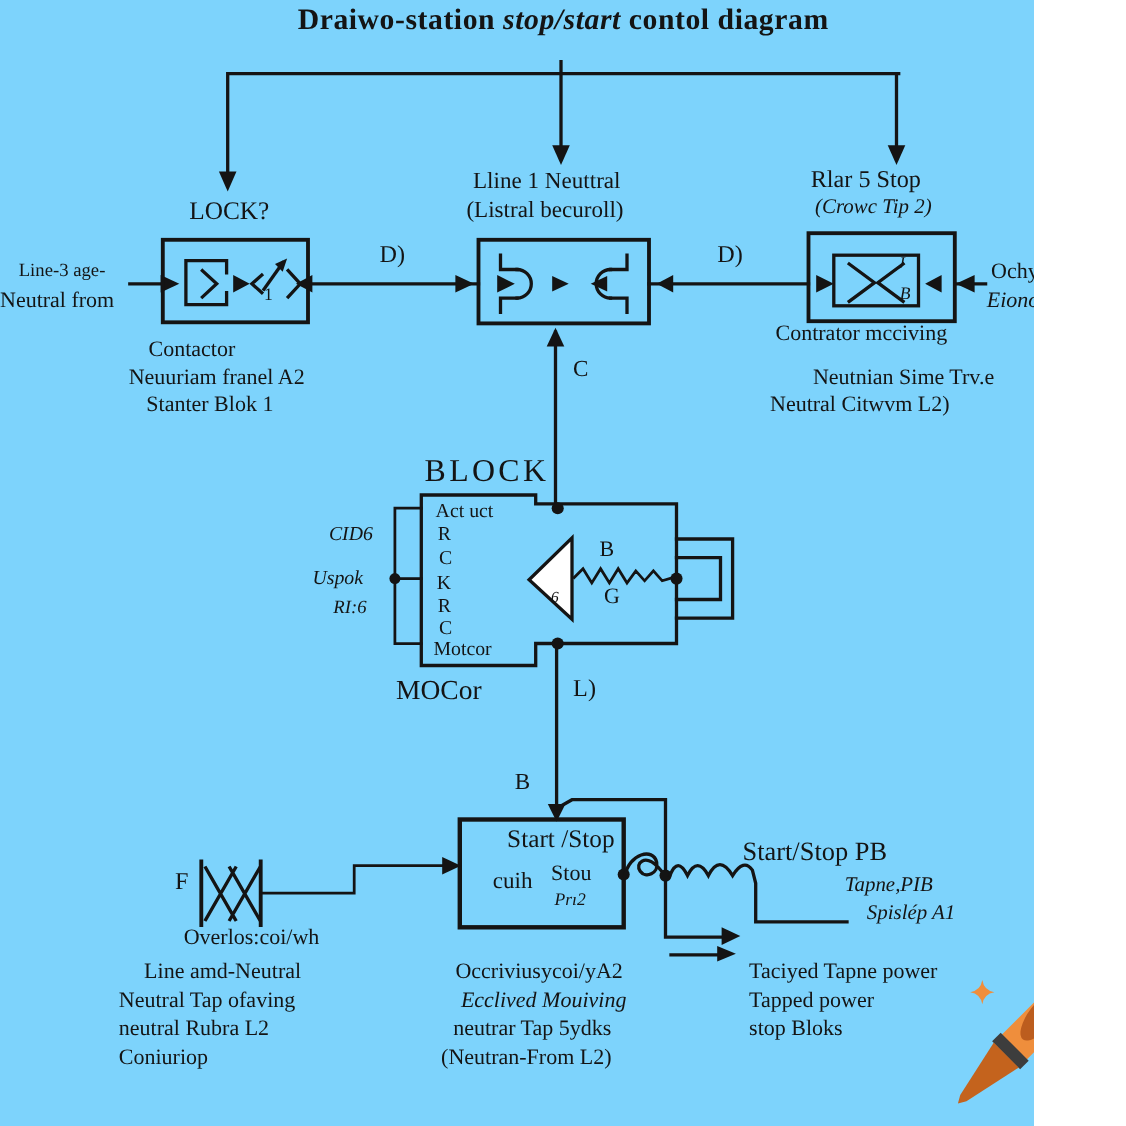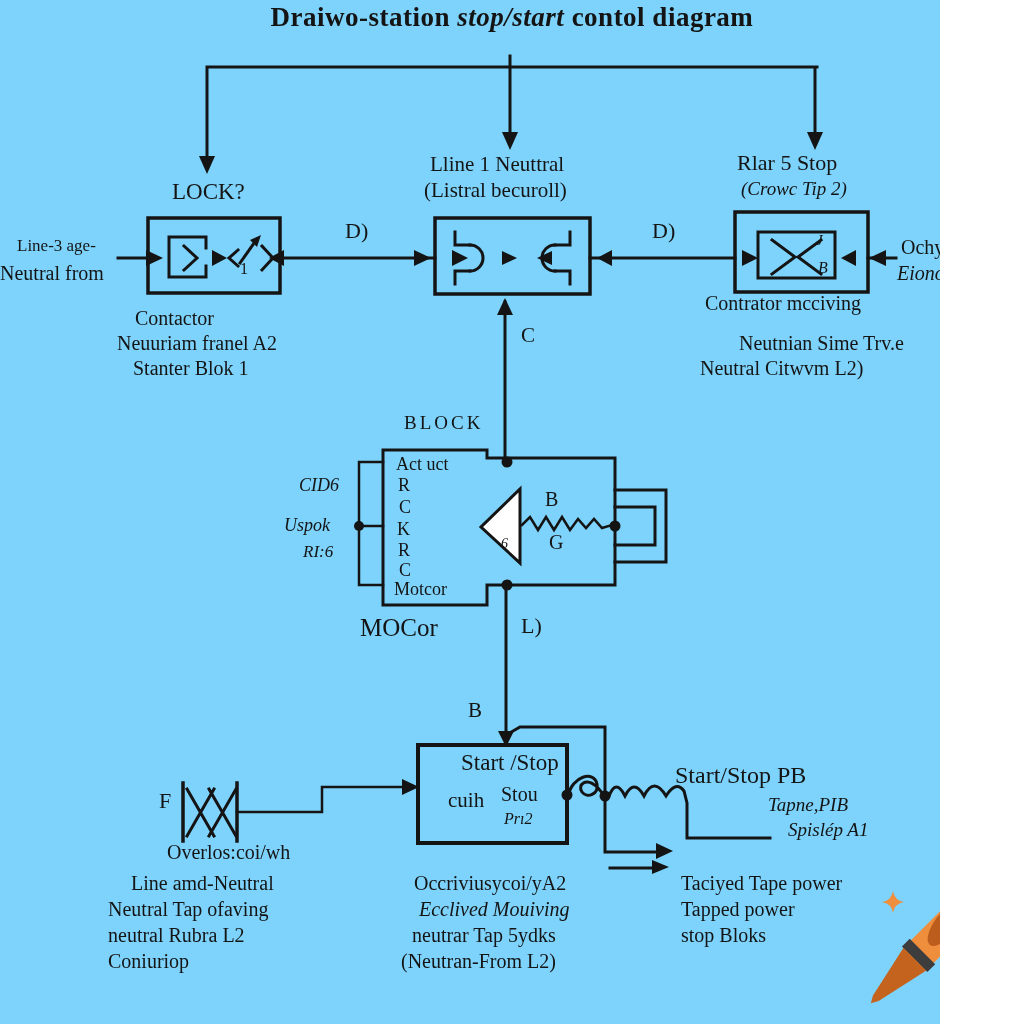--- a/index.html
+++ b/index.html
@@ -159,21 +159,21 @@
 <div class="t b" style="left:737px;top:151px;font-size:22px;">Rlar 5 Stop</div>
 <div class="t i" style="left:741px;top:179px;font-size:19px;">(Crowc Tip 2)</div>
 <div class="t i" style="left:816px;top:232px;font-size:15px;">J</div>
 <div class="t i" style="left:818px;top:259px;font-size:16px;">B</div>
 <div class="t" style="left:901px;top:236px;font-size:20px;">Ochying</div>
 <div class="t i" style="left:897px;top:262px;font-size:20px;">Eiono Tva</div>
 <div class="t" style="left:705px;top:292px;font-size:20px;">Contrator mcciving</div>
 <div class="t" style="left:698px;top:332px;font-size:20px;margin-left:41px;">Neutnian Sime Trv.e</div>
 <div class="t" style="left:700px;top:357px;font-size:20px;">Neutral Citwvm L2)</div>
 
-<div class="t" style="left:404px;top:413px;font-size:19px;letter-spacing:3px;">BLOCK</div>
+<div class="t" style="left:386px;top:413px;font-size:29px;letter-spacing:3px;">BLOCK</div>
 <div class="t" style="left:396px;top:455px;font-size:18px;font-family:Liberation Serif, serif;">Act uct</div>
 <div class="t" style="left:398px;top:476px;font-size:18px;">R</div>
 <div class="t" style="left:399px;top:498px;font-size:18px;">C</div>
 <div class="t" style="left:397px;top:520px;font-size:18px;">K</div>
 <div class="t" style="left:398px;top:541px;font-size:18px;">R</div>
 <div class="t" style="left:399px;top:561px;font-size:18px;">C</div>
 <div class="t" style="left:394px;top:580px;font-size:18px;">Motcor</div>
 <div class="t i" style="left:299px;top:476px;font-size:18px;">CID6</div>
 <div class="t i" style="left:284px;top:516px;font-size:18px;">Uspok</div>
 <div class="t i" style="left:303px;top:543px;font-size:17px;">RI:6</div>
@@ -196,17 +196,17 @@
 <div class="t" style="left:108px;top:872px;font-size:20px;margin-left:23px;">Line amd-Neutral</div>
 <div class="t" style="left:108px;top:898px;font-size:20px;">Neutral Tap ofaving</div>
 <div class="t" style="left:108px;top:924px;font-size:20px;">neutral Rubra L2</div>
 <div class="t" style="left:108px;top:950px;font-size:20px;">Coniuriop</div>
 
 <div class="t" style="left:414px;top:872px;font-size:20px;">Occriviusycoi/yA2</div>
 <div class="t i" style="left:419px;top:898px;font-size:20px;">Ecclived Mouiving</div>
 <div class="t" style="left:412px;top:924px;font-size:20px;">neutrar Tap 5ydks</div>
 <div class="t" style="left:401px;top:950px;font-size:20px;">(Neutran-From L2)</div>
 
-<div class="t" style="left:681px;top:872px;font-size:20px;">Taciyed Tape power</div>
+<div class="t" style="left:681px;top:872px;font-size:20px;">Taciyed Tapne power</div>
 <div class="t" style="left:681px;top:898px;font-size:20px;">Tapped power</div>
 <div class="t" style="left:681px;top:924px;font-size:20px;">stop Bloks</div>
 
 </div>
 
 </body></html>

